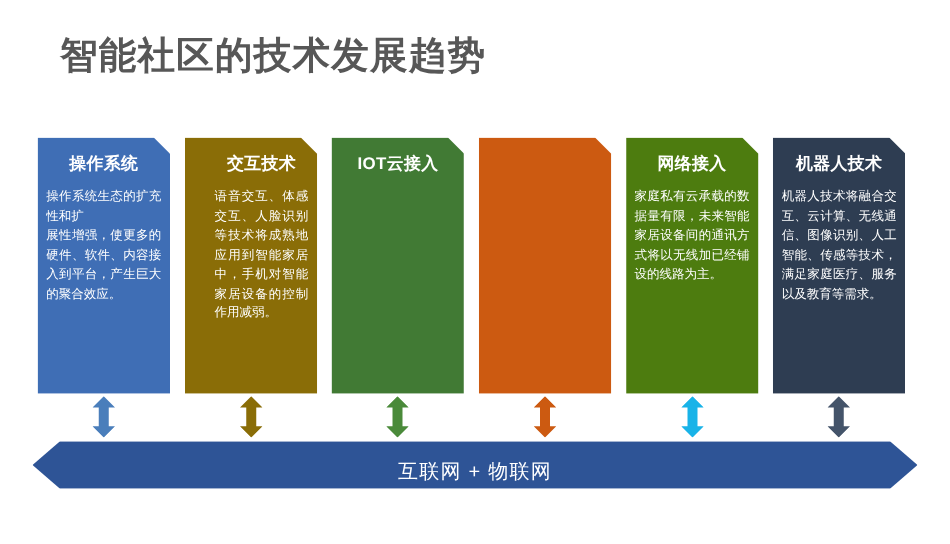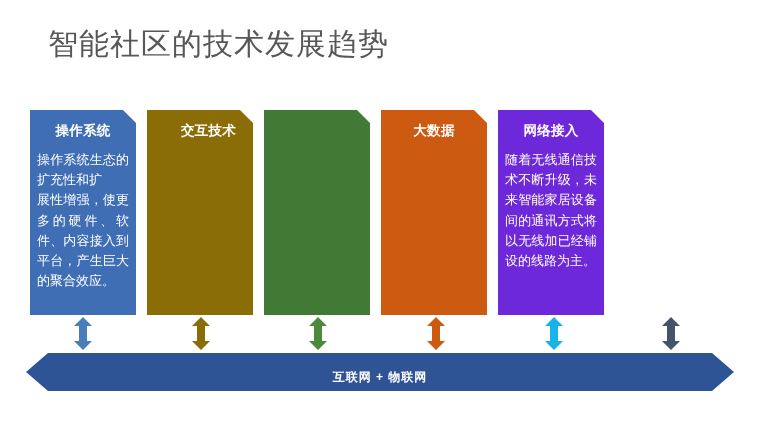--- a/index.html
+++ b/index.html
@@ -15,42 +15,42 @@
     font-family: "Liberation Sans", "DejaVu Sans", sans-serif;
     position: relative;
   }
 
   
   #slide-title {
     position: absolute;
     left: 48px;
     top: 24px;
     font-size: 30px;
-    font-weight: 400;
+    font-weight: 700;
     color: #575757;
     letter-spacing: 1px;
     white-space: nowrap;
   }
 
   
   #cards-row {
     position: absolute;
     left: 30px;
     top: 110px;
     width: 706px;
     height: 205px;
     display: flex;
     gap: 0px;
   }
 
   .card-slot {
     width: 117px;
     height: 205px;
     position: relative;
-    margin-right: 0;
+    margin-right: 14px;
   }
 
   .card {
     position: absolute;
     left: 0;
     top: 0;
     width: 106px;
     height: 205px;
     
     clip-path: polygon(0 0, calc(100% - 13px) 0, 100% 13px, 100% 100%, 0 100%);
@@ -64,21 +64,21 @@
     color: #ffffff;
     font-size: 13.5px;
     font-weight: bold;
     line-height: 1.2;
     letter-spacing: 0.3px;
   }
 
   .card-body {
     margin-top: 11px;
     color: #ffffff;
-    font-size: 13px;
+    font-size: 10px;
     line-height: 1.55;
     text-align: justify;
     text-justify: inter-ideograph;
     word-break: break-all;
     white-space: pre-wrap;
   }
 
   
   #arrows-row {
     position: absolute;
@@ -120,57 +120,64 @@
     clip-path: polygon(0 50%, 22px 0, calc(100% - 22px) 0, 100% 50%, calc(100% - 22px) 100%, 22px 100%);
   }
 
   #banner-label {
     position: absolute;
     inset: 0;
     display: flex;
     align-items: center;
     justify-content: center;
     color: #ffffff;
-    font-size: 12px;
-    font-weight: 700;
+    font-size: 16px;
+    font-weight: 400;
     letter-spacing: 1px;
     margin-top: 10px;
   }
 </style>
 </head>
 <body style="background: rgb(255, 255, 255);">
 
 <h1 id="slide-title" style="color: rgb(87, 87, 87);">智能社区的技术发展趋势</h1>
 
 <div id="cards-row">
     <div class="card-slot">
       <div class="card" style="background: rgb(63, 110, 181);">
         <div class="card-title">操作系统</div>
         <div class="card-body">操作系统生态的扩充性和扩
 展性增强，使更多的硬件、软件、内容接入到平台，产生巨大的聚合效应。</div>
       </div>
     </div>
     <div class="card-slot">
       <div class="card" style="background: rgb(138, 109, 7); padding-left: 24px;">
         <div class="card-title">交互技术</div>
+        <div class="card-body">语音交互、体感交互、人脸识别等技术将成熟地应用到智能家居中，手机对智能家居设备的控制作用减弱。</div>
       </div>
     </div>
     <div class="card-slot">
       <div class="card" style="background: rgb(65, 122, 52);">
+        <div class="card-title">IOT云接入</div>
       </div>
     </div>
     <div class="card-slot">
       <div class="card" style="background: rgb(204, 90, 17);">
-        <div class="card-title">大数据</div>
-      </div>
-    </div>
-    <div class="card-slot">
-      <div class="card" style="background: #6d28d9;">
+      </div>
+    </div>
+    <div class="card-slot">
+      <div class="card" style="background: #4d7c0f;">
         <div class="card-title">网络接入</div>
-        <div class="card-body">随着无线通信技术不断升级，未来智能家居设备间的通讯方式将以无线加已经铺设的线路为主。</div>
+        <div class="card-body">家庭私有云承载的数据量有限，未来智能家居设备间的通讯方式将以无线加已经铺设的线路为主。</div>
+      </div>
+    </div>
+    <div class="card-slot">
+      <div class="card" style="background: rgb(46, 61, 82);">
+        <div class="card-title">机器人技术</div>
+        <div class="card-body">机器人技术将融合交互、云计算、无线通信、图像识别、人工智能、传感等技术，满足家庭医疗、服务以及教育等需求。</div>
       </div>
     </div>
   </div>
 
 <div id="arrows-row">
     <div class="arrow-slot">
       <svg class="dbl-arrow" viewBox="0 0 18 33">
         <path d="M9 0 L18 9 L13 9 L13 24 L18 24 L9 33 L0 24 L5 24 L5 9 L0 9 Z" fill="#4a7ebb"></path>
       </svg>
     </div>

